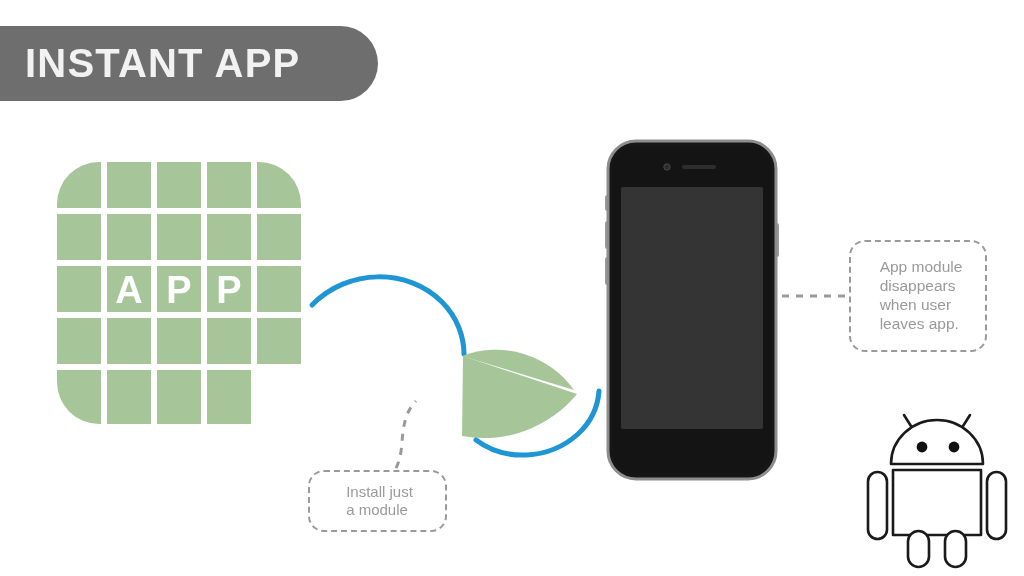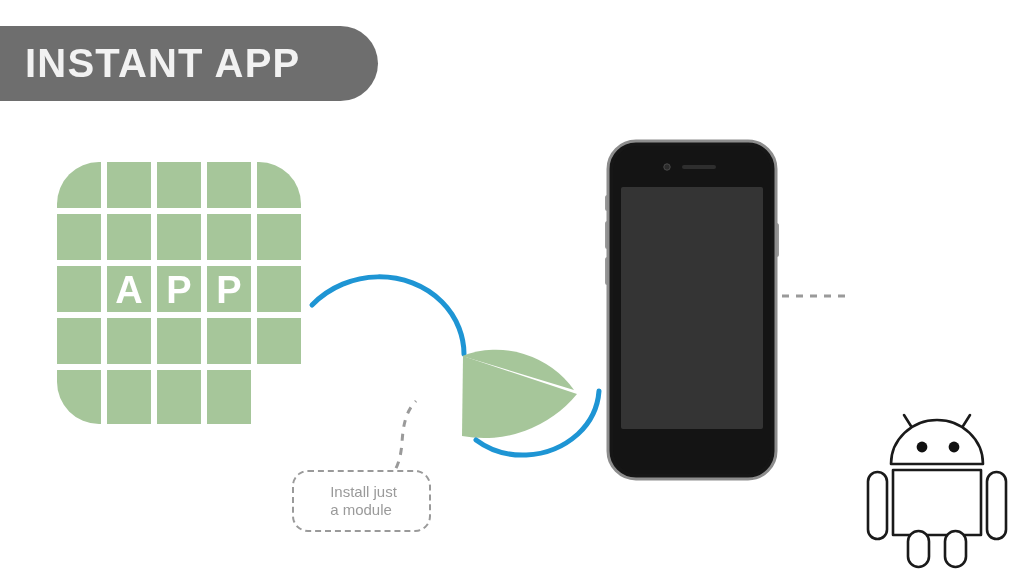--- a/index.html
+++ b/index.html
@@ -100,21 +100,21 @@
     left: 849px;
     top: 225px;
     width: 138px;
     height: 112px;
   }
   #callout-right .callout-text {
     font-size: 15.5px;
     padding-left: 6px;
   }
   #callout-left {
-    left: 292px;
+    left: 308px;
     top: 455px;
     width: 139px;
     height: 62px;
   }
   #callout-left .callout-text {
     font-size: 15px;
     padding-left: 4px;
   }
 
   
@@ -250,20 +250,26 @@
       <line x1="0" y1="6" x2="64" y2="6" stroke="#9a9a9a" stroke-width="3" stroke-dasharray="7 7" stroke-linecap="butt"></line>
     </svg>
   </div>
 
   <div id="leader-left">
     <svg width="110" height="100" viewBox="0 0 110 100" xmlns="http://www.w3.org/2000/svg" aria-hidden="true">
       <path d="M 2 96 L 42 96 C 62 96 70 80 72 56 C 73 38 76 24 86 14" fill="none" stroke="#9a9a9a" stroke-width="3" stroke-dasharray="7 7" stroke-linecap="butt"></path>
     </svg>
   </div>
 
+  <div class="callout" id="callout-right">
+    <span class="callout-text">App module
+disappears
+when user
+leaves app.</span>
+  </div>
 
   <div class="callout" id="callout-left">
     <span class="callout-text">Install just
 a module</span>
   </div>
 
   <div id="android-robot">
     <svg width="142" height="162" viewBox="0 0 142 162" xmlns="http://www.w3.org/2000/svg" aria-hidden="true">
       <g fill="#ffffff" stroke="#1a1a1a" stroke-width="2.6" stroke-linejoin="round" stroke-linecap="round">
 

